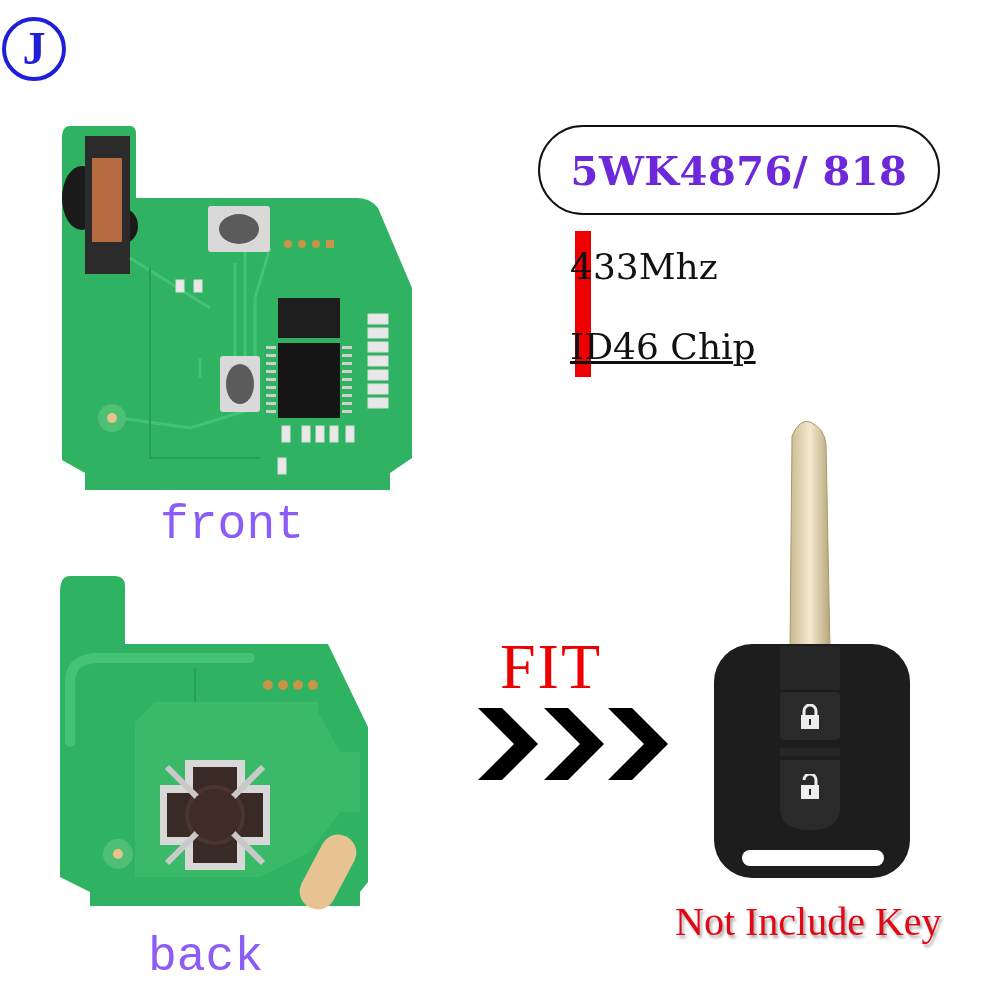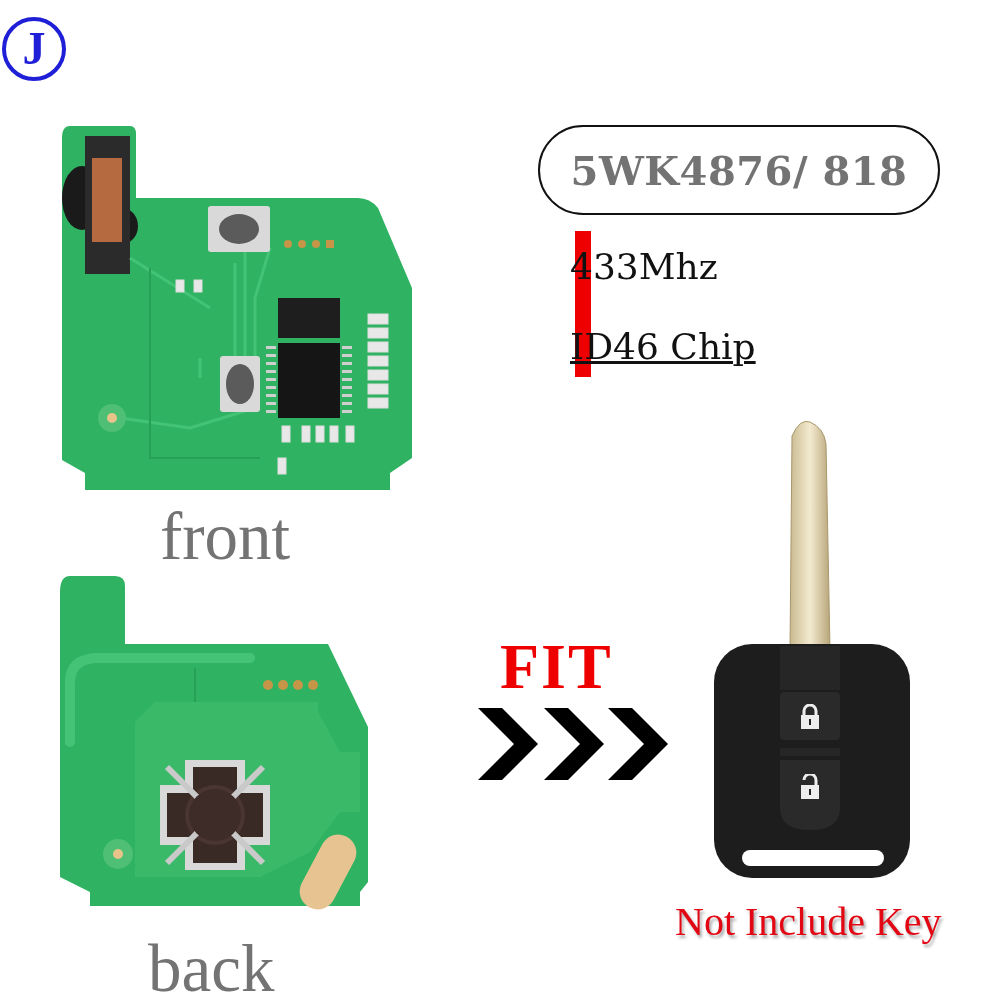--- a/index.html
+++ b/index.html
@@ -9,29 +9,29 @@
   
   .brand { left: 2px; top: 14px; height: 70px; display: flex; align-items: center; }
   .brand-circle { width: 64px; height: 64px; border: 4px solid #1f1fd8; border-radius: 50%; box-sizing: border-box;
     display: flex; align-items: center; justify-content: center; color: #1f1fd8; font-family: "Liberation Serif", serif;
     font-weight: bold; font-size: 46px; line-height: 1; }
   .brand-text { color: #1f1fd8; font-family: "Liberation Serif", serif; font-size: 66px; line-height: 1; margin-left: 2px; margin-top: -10px; }
 
   
   .model-pill { left: 538px; top: 125px; width: 402px; height: 90px; border: 2px solid #111; border-radius: 45px; box-sizing: border-box;
     display: flex; align-items: center; justify-content: center; }
-  .model-text { font-family: "DejaVu Serif", serif; font-weight: bold; font-size: 40px; color: #737373; letter-spacing: 0.5px; }
+  .model-text { font-family: "DejaVu Serif", serif; font-weight: bold; font-size: 40px; color: #6d28d9; letter-spacing: 0.5px; }
 
   
   .spec-bar { left: 575px; top: 231px; width: 16px; height: 146px; background: #ee0000; }
   .spec-line { left: 570px; font-family: "DejaVu Serif", serif; font-size: 36px; color: #111; }
-  .pcb-label { font-family: Liberation Serif, serif; font-size: 67px; color: #737373; }
+  .pcb-label { font-family: Liberation Mono, monospace; font-size: 48px; color: #8b5cf6; }
 
   
-  .fit-label { left: 500px; top: 630px; font-family: "Liberation Serif", serif; font-weight: bold; font-size: 64px; color: #ee0000; letter-spacing: 2px; }
+  .fit-label { left: 500px; top: 630px; font-family: "Liberation Serif", serif; font-weight: normal; font-size: 64px; color: #ee0000; letter-spacing: 2px; }
   .chevrons { left: 476px; top: 708px; width: 200px; height: 72px; }
 
   
   .key { left: 700px; top: 400px; width: 260px; height: 500px; }
 
   .not-include { left: 660px; top: 898px; font-family: "Liberation Serif", serif; font-size: 40px; color: #e30613;
     text-shadow: 2px 3px 3px rgba(0,0,0,0.35); white-space: nowrap; margin-left: 15px; }
 </style>
 </head>
 <body>

